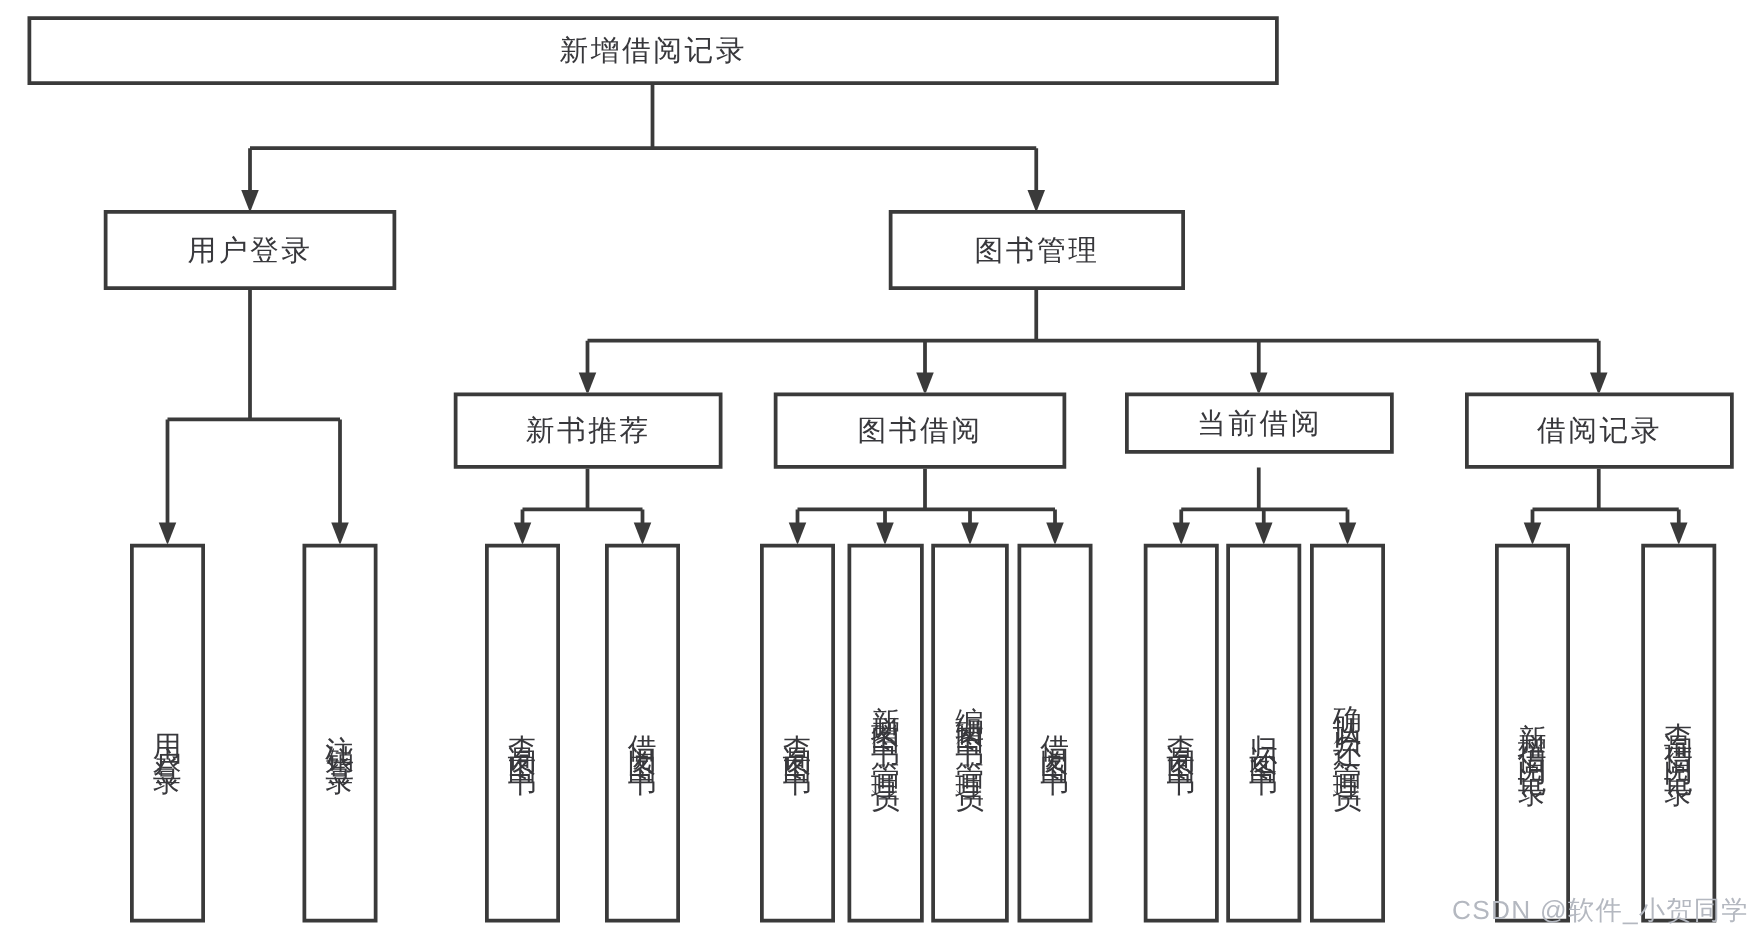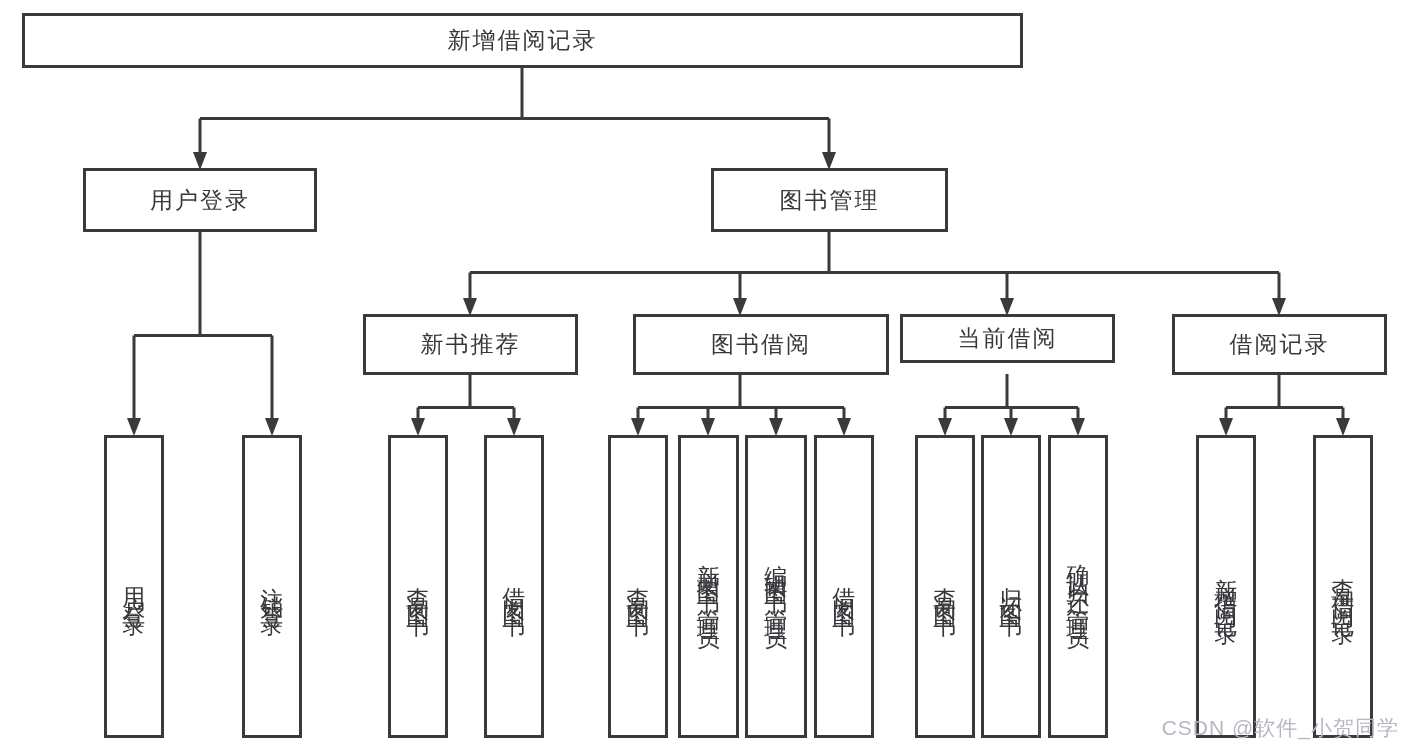--- a/index.html
+++ b/index.html
@@ -108,21 +108,21 @@
   <div class="box" style="left:83px;top:168px;width:234px;height:64px">
     <span class="lbl">用户登录</span>
   </div>
   <div class="box" style="left:711px;top:168px;width:237px;height:64px">
     <span class="lbl">图书管理</span>
   </div>
 
   <div class="box" style="left:363px;top:314px;width:215px;height:61px">
     <span class="lbl">新书推荐</span>
   </div>
-  <div class="box" style="left:633px;top:314px;width:256px;height:61px">
+  <div class="box" style="left:619px;top:314px;width:234px;height:61px">
     <span class="lbl">图书借阅</span>
   </div>
   <div class="box" style="left:900px;top:314px;width:215px;height:49px">
     <span class="lbl">当前借阅</span>
   </div>
   <div class="box" style="left:1172px;top:314px;width:215px;height:61px">
     <span class="lbl">借阅记录</span>
   </div>
 
   <div class="box" style="left:104px;top:435px;width:60px;height:303px">

